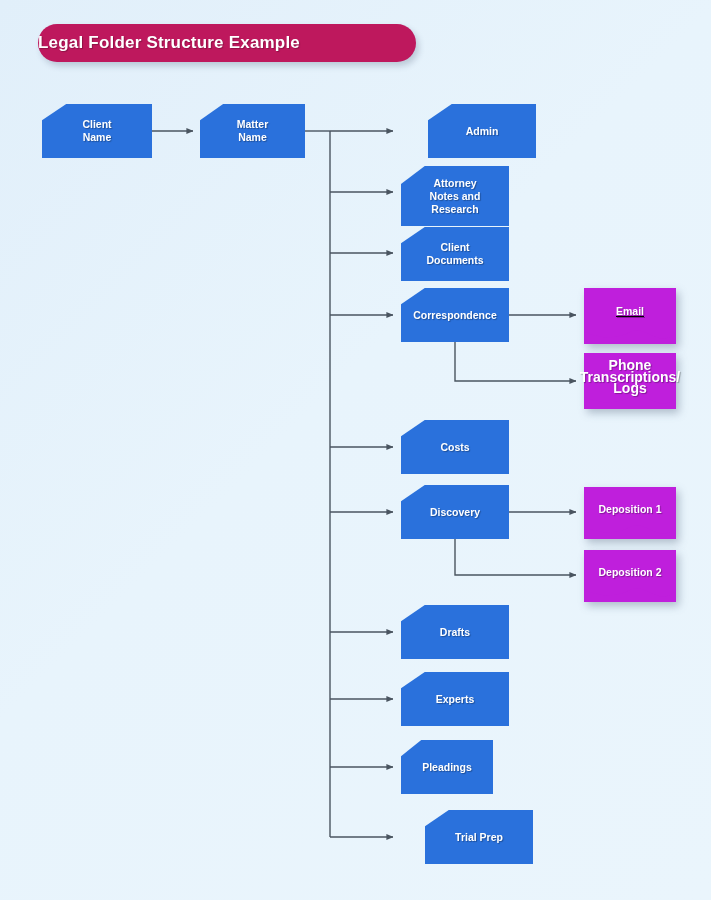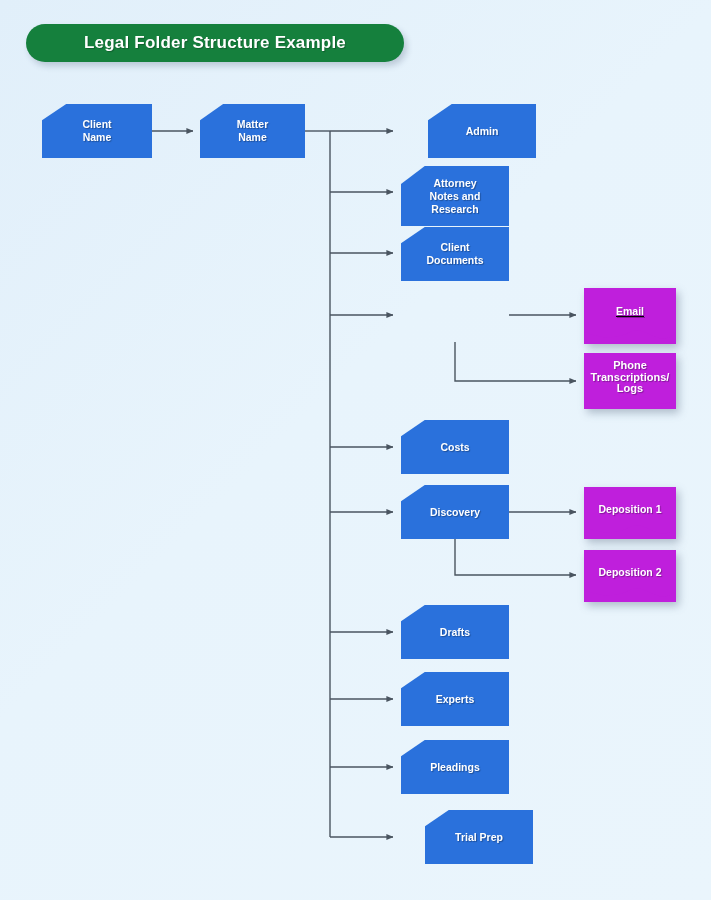--- a/index.html
+++ b/index.html
@@ -16,30 +16,29 @@
   }
   #canvas {
     position: relative;
     width: 711px;
     height: 900px;
   }
 
   
   .title-banner {
     position: absolute;
-    left: 26px;
+    left: 38px;
     top: 24px;
     width: 378px;
     height: 38px;
-    background: #15803d;
+    background: #be185d;
     border-radius: 19px;
     box-shadow: 3px 4px 6px rgba(40, 60, 90, 0.22);
     display: flex;
     align-items: center;
-    justify-content: center;
   }
   .title-banner .title-text {
     color: #ffffff;
     font-size: 17px;
     font-weight: bold;
     letter-spacing: 0.2px;
     text-shadow: 1px 1px 1px rgba(0,0,0,0.25);
     white-space: nowrap;
   }
 
@@ -159,20 +158,24 @@
 Notes and
 Research</span>
   </div>
 
   <div class="node folder" style="left:401px; top:227px; width:108px; height:54px;">
     <div class="shape"></div>
     <span class="node-label">Client
 Documents</span>
   </div>
 
+  <div class="node folder" style="left:401px; top:288px; width:108px; height:54px;">
+    <div class="shape"></div>
+    <span class="node-label">Correspondence</span>
+  </div>
 
   <div class="node folder" style="left:401px; top:420px; width:108px; height:54px;">
     <div class="shape"></div>
     <span class="node-label">Costs</span>
   </div>
 
   <div class="node folder" style="left:401px; top:485px; width:108px; height:54px;">
     <div class="shape"></div>
     <span class="node-label">Discovery</span>
   </div>
@@ -180,21 +183,21 @@
   <div class="node folder" style="left:401px; top:605px; width:108px; height:54px;">
     <div class="shape"></div>
     <span class="node-label">Drafts</span>
   </div>
 
   <div class="node folder" style="left:401px; top:672px; width:108px; height:54px;">
     <div class="shape"></div>
     <span class="node-label">Experts</span>
   </div>
 
-  <div class="node folder" style="left:401px; top:740px; width:108px; height:54px;">
+  <div class="node folder" style="left:401px; top:740px; width:92px; height:54px;">
     <div class="shape"></div>
     <span class="node-label">Pleadings</span>
   </div>
 
   <div class="node folder" style="left:425px; top:810px; width:108px; height:54px;">
     <div class="shape"></div>
     <span class="node-label">Trial Prep</span>
   </div>
 
   <div class="node doc" style="left:584px; top:288px; width:92px; height:56px;text-decoration:underline;">
@@ -205,21 +208,21 @@
     </div>
     <span class="node-label" style="margin-bottom:9px;">Email</span>
   </div>
 
   <div class="node doc" style="left:584px; top:353px; width:92px; height:56px;">
     <div class="shape">
       <svg viewBox="0 0 92 56" preserveAspectRatio="none">
         <path d="M0,0 L92,0 L92,44 C76,62 62,36 46,44 C30,52 16,50 0,44 Z" fill="#bf1fdc"></path>
       </svg>
     </div>
-    <span class="node-label" style="margin-bottom:7px; font-size:11px; line-height:11.5px;">Phone
+    <span class="node-label" style="margin-bottom:7px; font-size:14px; line-height:11.5px;">Phone
 Transcriptions/
 Logs</span>
   </div>
 
   <div class="node doc" style="left:584px; top:487px; width:92px; height:52px;">
     <div class="shape">
       <svg viewBox="0 0 92 52" preserveAspectRatio="none">
         <path d="M0,0 L92,0 L92,40 C76,58 62,32 46,40 C30,48 16,46 0,40 Z" fill="#bf1fdc"></path>
       </svg>
     </div>

